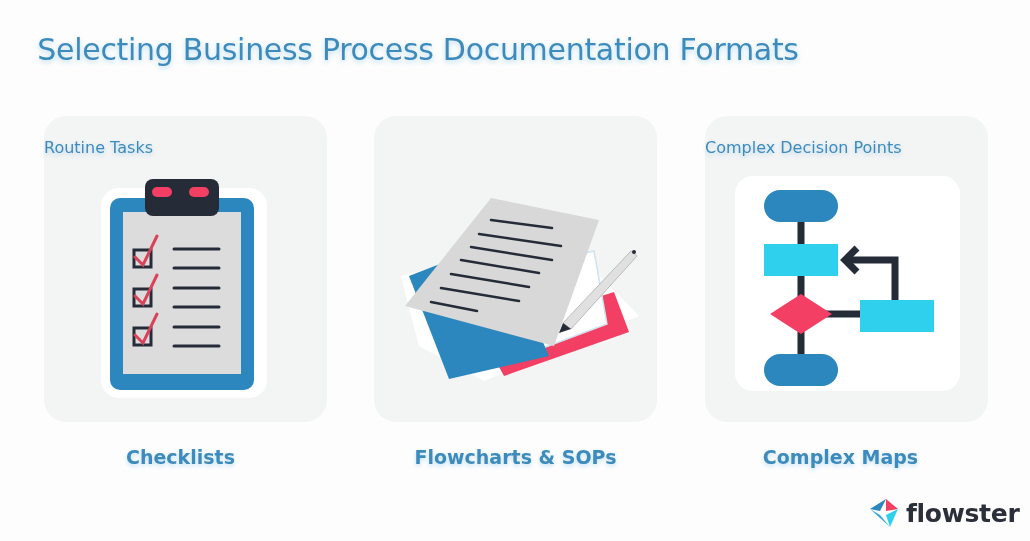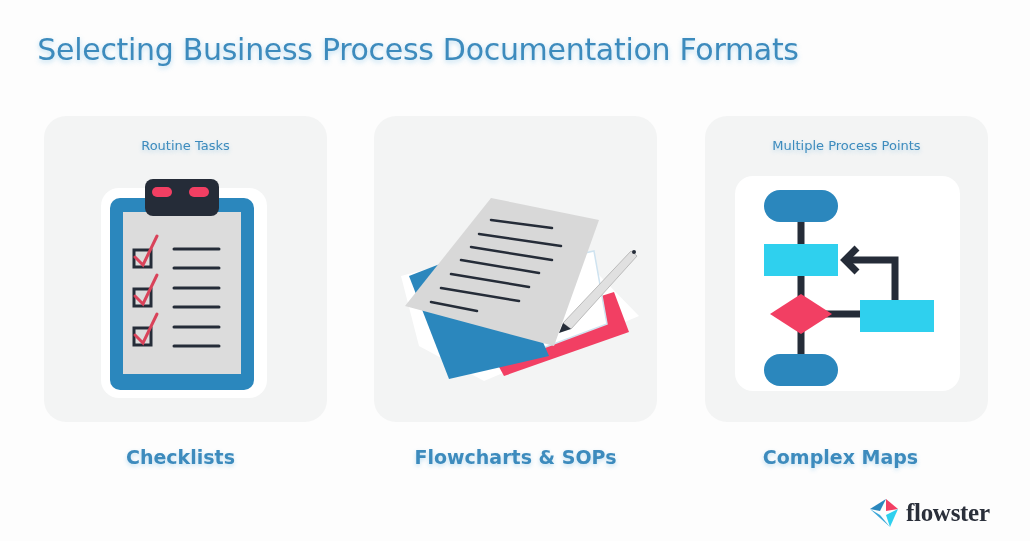--- a/index.html
+++ b/index.html
@@ -12,36 +12,36 @@
   .title {
     position: absolute; left: 0; top: 32px; width: 836px; text-align: center;
     font-size: 30px; color: #3d8bbd; letter-spacing: -0.3px;
     text-shadow: 0 2px 5px rgba(60,160,220,0.35);
   }
   .card {
     position: absolute; top: 116px; width: 283px; height: 306px;
     background: #f3f4f4; border-radius: 22px;
   }
   .card-head {
-    position: absolute; left: 0; width: 100%; text-align: center;
-    font-size: 13px; color: #3d8bbd;
+    position: absolute; left: 0; width: 100%; text-align: left;
+    font-size: 16px; color: #3d8bbd;
     text-shadow: 0 2px 4px rgba(60,160,220,0.3);
   }
   .art { position: absolute; }
   .caption {
     position: absolute; top: 446px; text-align: center; width: 283px;
     font-size: 19px; color: #3d8bbd;
     text-shadow: 0 2px 4px rgba(60,160,220,0.3);
     font-weight: bold;
   }
   .logo {
     position: absolute; left: 866px; top: 497px; display: flex; align-items: center;
   }
   .logo-text {
-    font-size: 25px; font-weight: bold; color: #2a2f3a; margin-left: 6px; letter-spacing: -0.3px; font-family: Liberation Serif, serif;
+    font-size: 25px; font-weight: bold; color: #2a2f3a; margin-left: 6px; letter-spacing: -0.3px;
   }
 </style>
 </head>
 <body>
 
 <div class="title">Selecting Business Process Documentation Formats</div>
 
 <div class="card" style="left:44px;">
   <div class="card-head" style="top:22px;">Routine Tasks</div>
   <svg class="art" style="left:55px; top:62px;" width="170" height="220" viewBox="0 0 170 220">
@@ -90,21 +90,21 @@
       <line x1="42" y1="106" x2="88" y2="115"></line>
     </g>
     <polygon points="242,55 248,60 182,133 174,127" fill="#e0e0e0" stroke="#bbb" stroke-width="1"></polygon>
     <polygon points="174,127 182,133 170,137" fill="#252c38"></polygon>
     <circle cx="245" cy="56" r="2" fill="#252c38"></circle>
   </svg>
 </div>
 <div class="caption" style="left:374px;">Flowcharts &amp; SOPs</div>
 
 <div class="card" style="left:705px;">
-  <div class="card-head" style="top:22px;">Multiple Process Points</div>
+  <div class="card-head" style="top:22px;">Complex Decision Points</div>
   <svg class="art" style="left:30px; top:60px;" width="225" height="215" viewBox="0 0 225 215">
     <rect x="0" y="0" width="225" height="215" rx="18" fill="#ffffff"></rect>
     <g stroke="#252c38" stroke-width="7" fill="none">
       <line x1="66" y1="30" x2="66" y2="185"></line>
       <line x1="85" y1="138" x2="130" y2="138"></line>
       <polyline points="160,128 160,84 110,84"></polyline>
       <polyline points="122,72 110,84 122,96"></polyline>
     </g>
     <rect x="29" y="14" width="74" height="32" rx="16" fill="#2b87bd"></rect>
     <rect x="29" y="68" width="74" height="32" fill="#2fd0ee"></rect>

